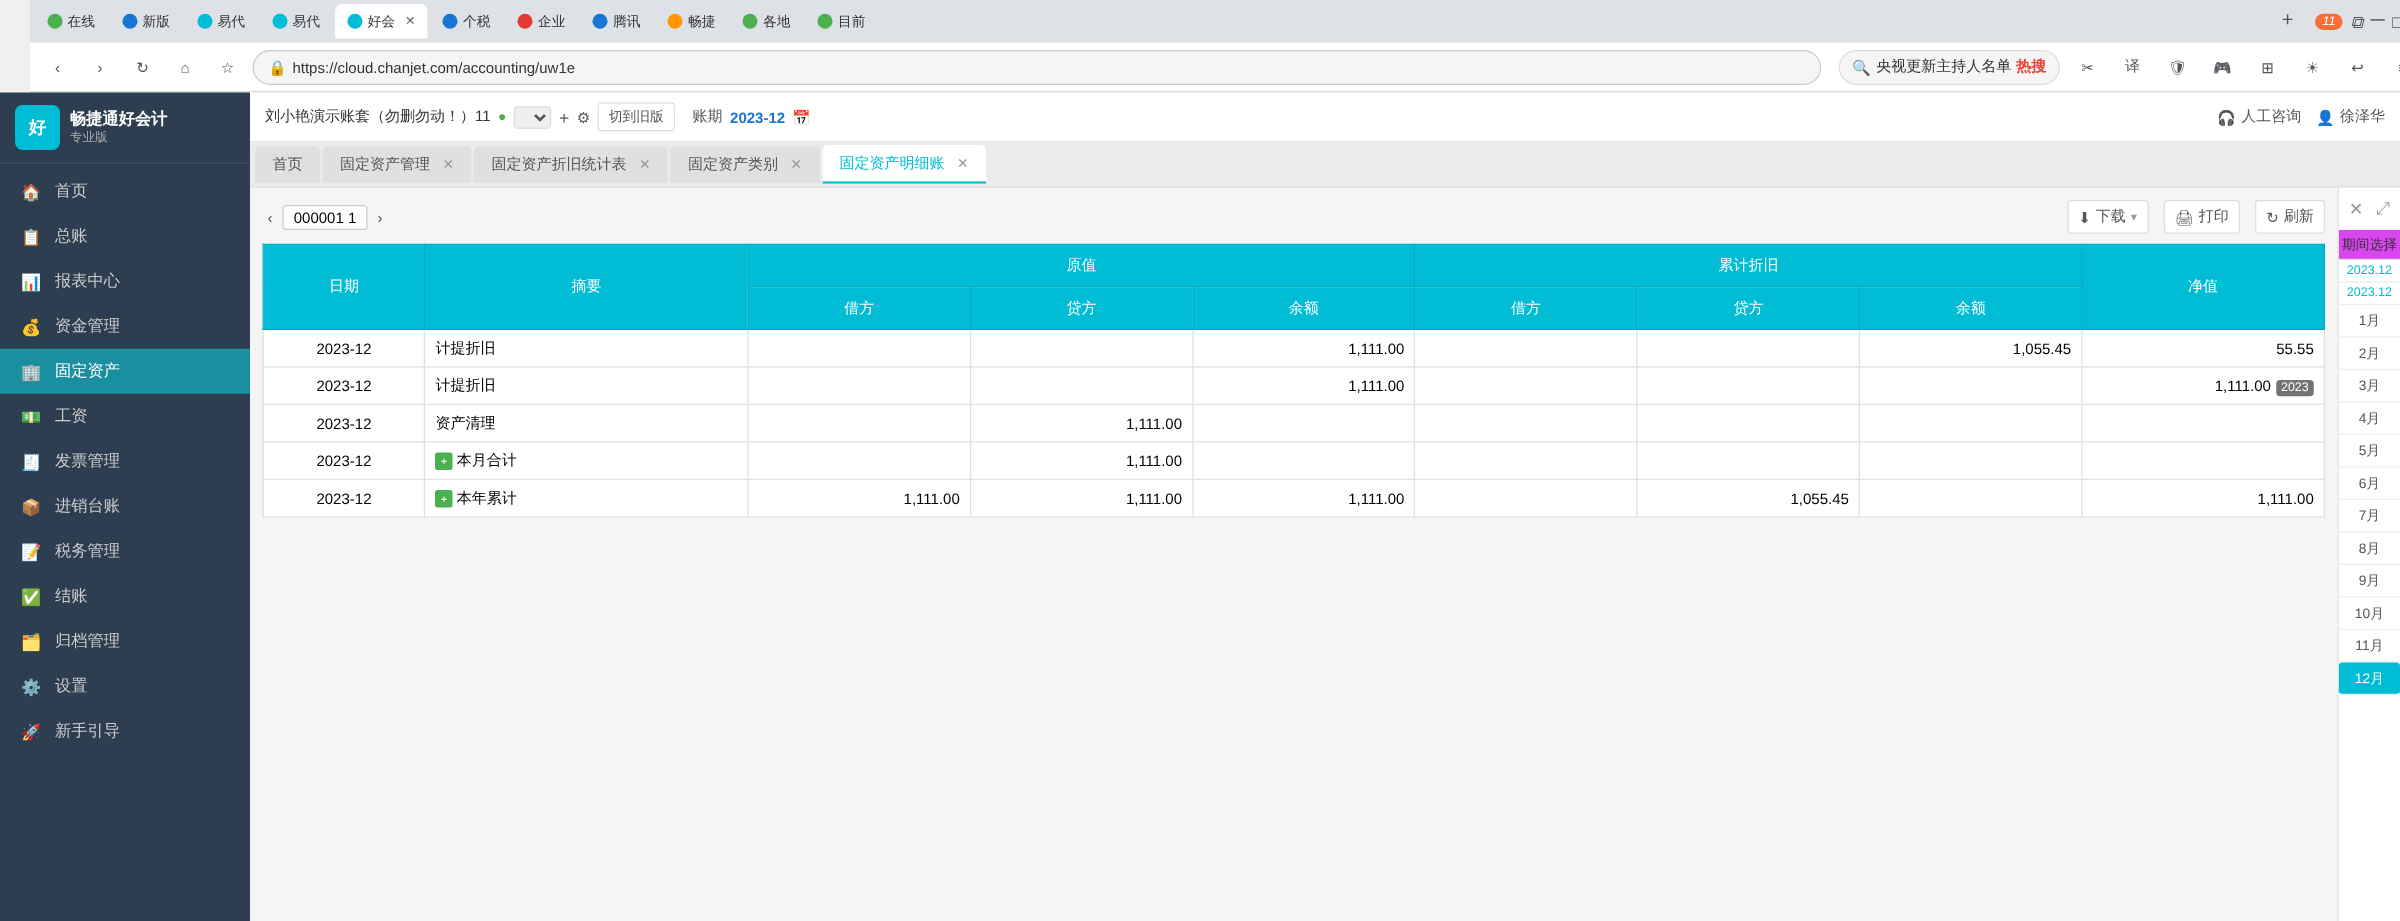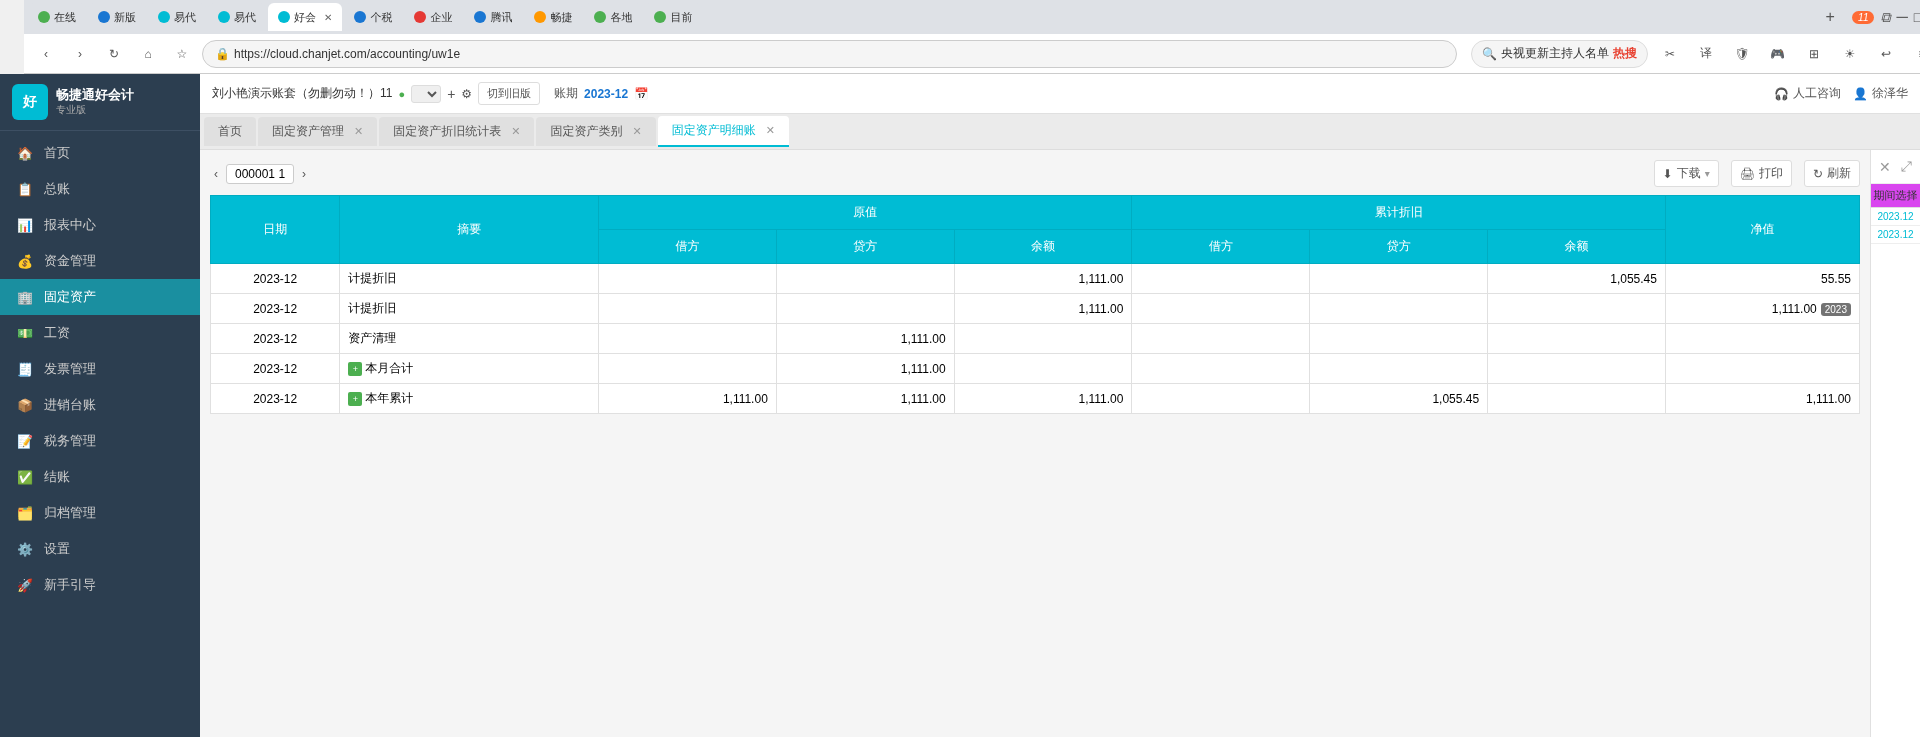--- a/index.html
+++ b/index.html
@@ -397,16 +397,30 @@
       <div class="right-panel">
         <div style="display:flex;align-items:center;justify-content:space-between;padding:4px;border-bottom:1px solid #eee;">
           <span class="close-panel-btn">✕</span>
           <span class="close-panel-btn">⤢</span>
         </div>
         <div class="period-selector-title">期间选择</div>
         <div id="right-panel-dates">
             <div class="period-date">2023.12</div>
             <div class="period-date">2023.12</div>
           </div>
+        <div id="right-panel-months">
+            <div class="period-month">1月</div>
+            <div class="period-month">2月</div>
+            <div class="period-month">3月</div>
+            <div class="period-month">4月</div>
+            <div class="period-month">5月</div>
+            <div class="period-month">6月</div>
+            <div class="period-month">7月</div>
+            <div class="period-month">8月</div>
+            <div class="period-month">9月</div>
+            <div class="period-month">10月</div>
+            <div class="period-month">11月</div>
+            <div class="period-month active">12月</div>
+          </div>
       </div>
     </div>
   </div>
 </div>
 
 </body></html>

